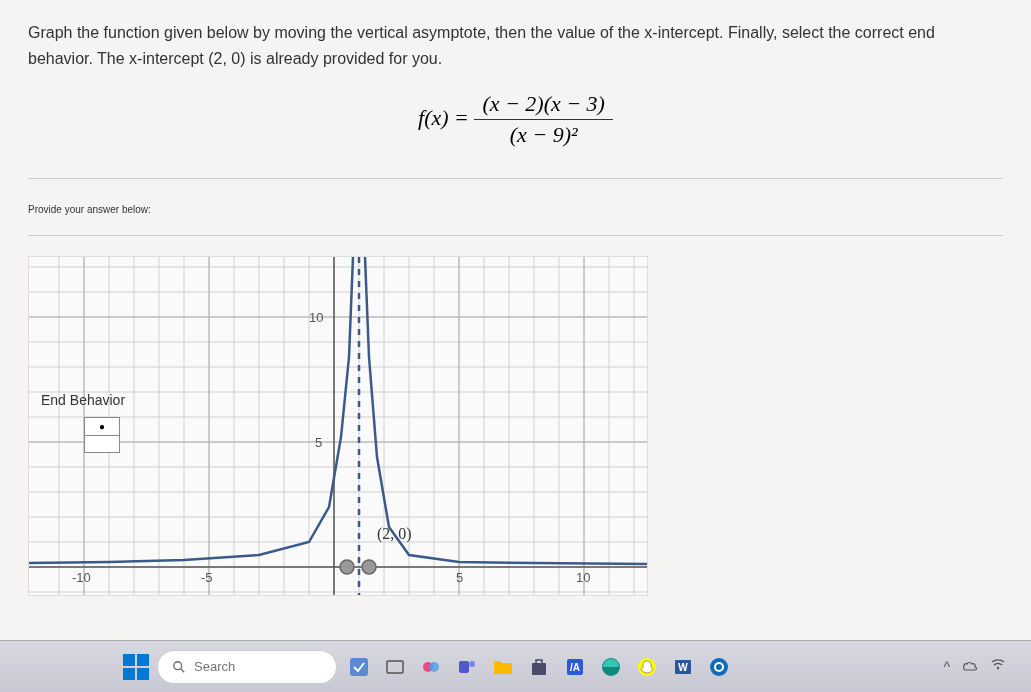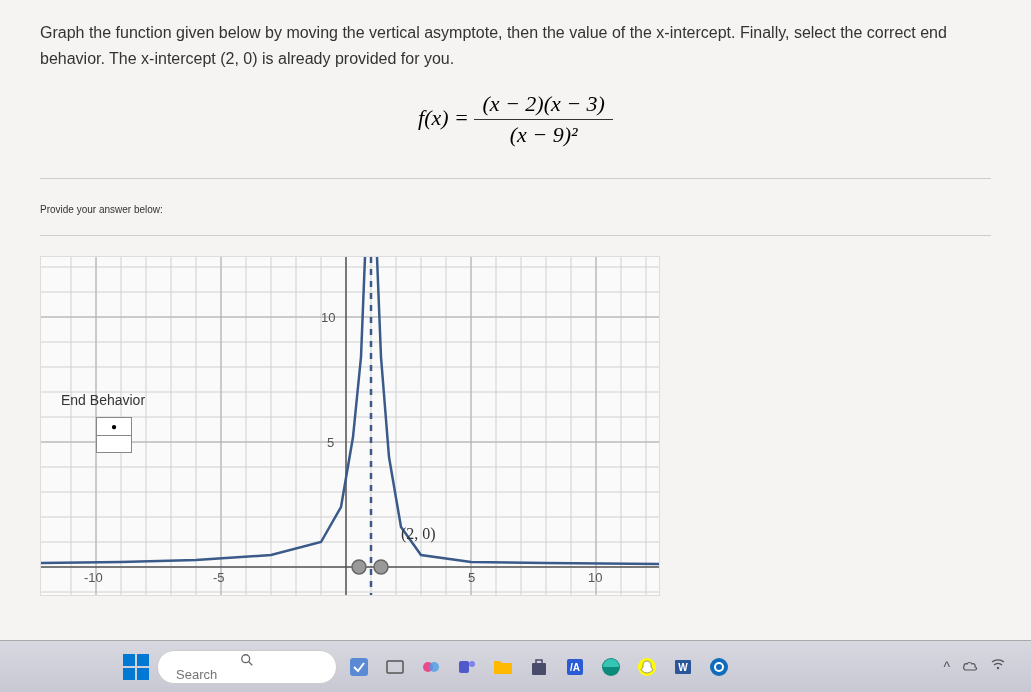--- a/index.html
+++ b/index.html
@@ -11,21 +11,21 @@
     body {
       font-family: -apple-system, BlinkMacSystemFont, 'Segoe UI', Arial, sans-serif;
       background: #f0f0ee;
       width: 1031px;
       height: 692px;
       overflow: hidden;
       position: relative;
     }
     
     .content-area {
-      padding: 20px 40px;
+      padding: 20px 28px;
       background: #f5f4f2;
       min-height: 640px;
     }
     
     .instruction-text {
       font-size: 16px;
       color: #333;
       line-height: 1.6;
       margin-bottom: 20px;
     }
@@ -80,21 +80,21 @@
     
     .graph-svg {
       position: absolute;
       top: 0;
       left: 0;
     }
     
     .end-behavior-label {
       position: absolute;
       top: 135px;
-      left: 20px;
+      left: 12px;
       font-size: 14px;
       color: #333;
       z-index: 10;
       text-align: right;
     }
     
     .end-behavior-selector {
       position: absolute;
       top: 160px;
       left: 55px;
@@ -160,26 +160,25 @@
     
     .start-btn div {
       background: #0078d4;
     }
     
     .search-box {
       display: flex;
       align-items: center;
       background: #fff;
       border-radius: 20px;
-      padding: 2px 14px;
+      padding: 12px 14px;
       width: 180px;
       height: 34px;
       border: 1px solid #ccc;
       cursor: text;
-      flex-direction: column;
     }
     
     .search-box input {
       border: none;
       outline: none;
       font-size: 13px;
       margin-left: 8px;
       width: 100%;
       background: transparent;
     }
@@ -312,21 +311,21 @@
       <text x="286" y="190" font-size="13" fill="#555">5</text>
       <text x="280" y="65" font-size="13" fill="#555">10</text>
     </svg>
 
     <div class="end-behavior-label">End Behavior</div>
     <div class="end-behavior-selector">
       <div class="top-half">●</div>
       <div class="bottom-half"></div>
     </div>
 
-    <div class="point-label" style="top:268px; left:360px;">(2, 0)</div>
+    <div class="point-label" style="top:268px; left:348px;">(2, 0)</div>
   </div>
 </div>
 
 <div class="taskbar">
   <div class="taskbar-spacer"></div>
   <div class="start-btn">
     <div></div>
       <div></div>
       <div></div>
       <div></div>

